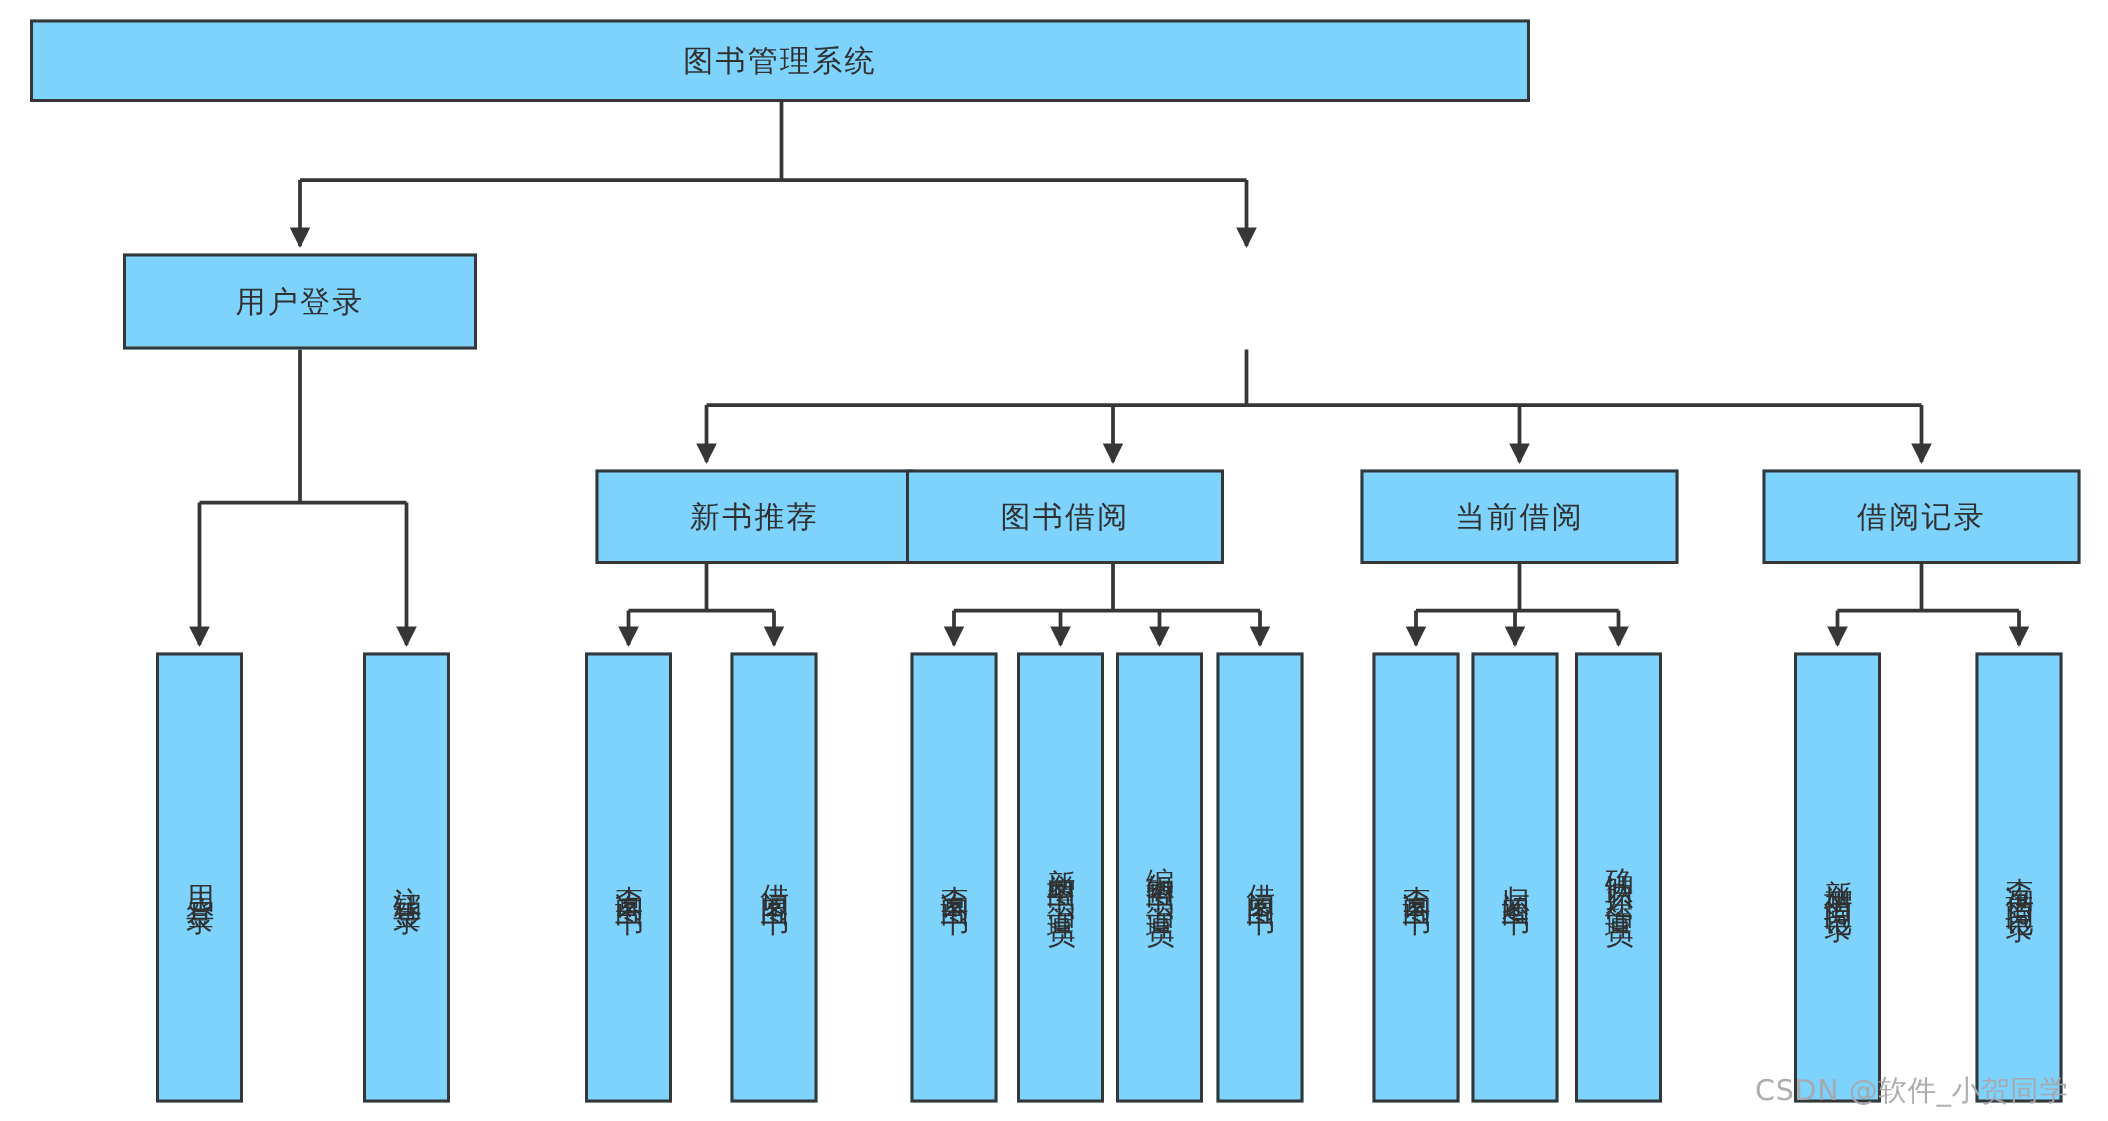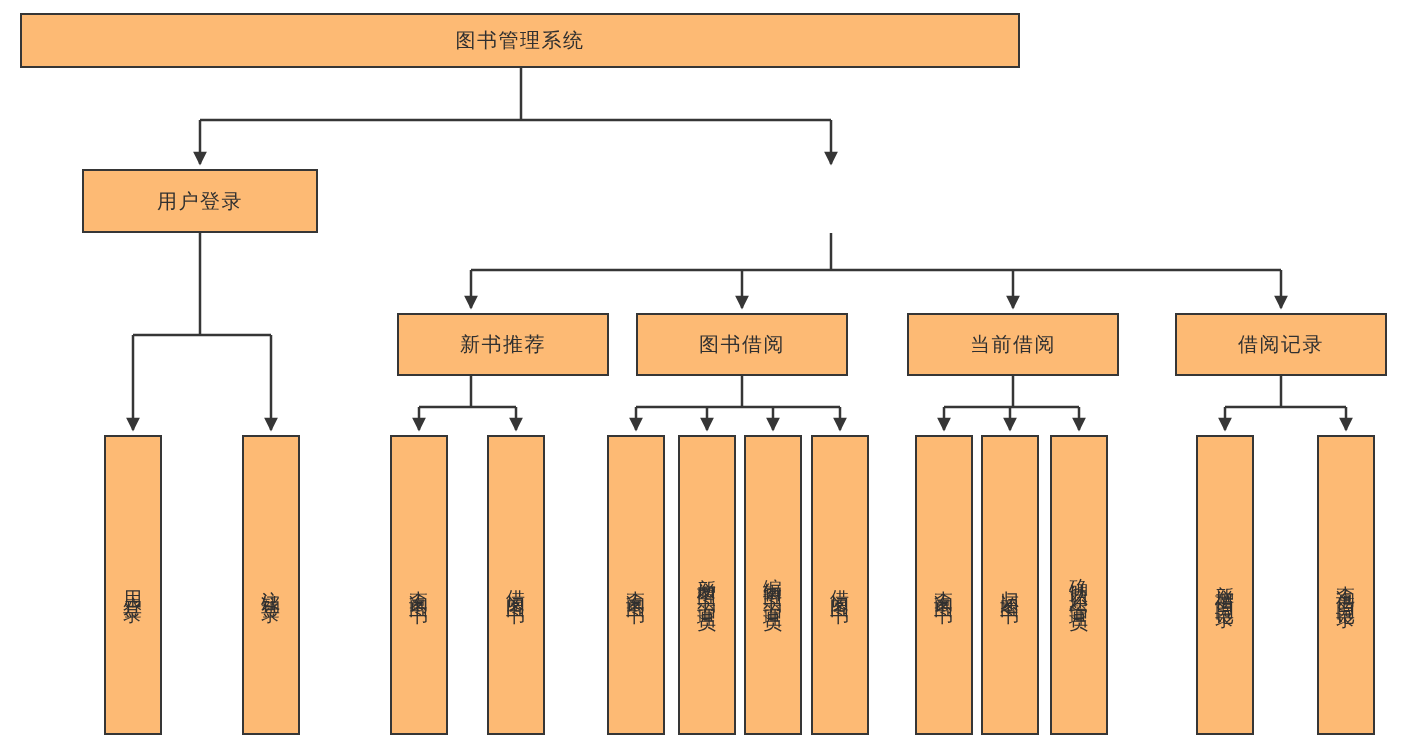--- a/index.html
+++ b/index.html
@@ -8,21 +8,21 @@
     background: #ffffff;
     position: relative;
     overflow: hidden;
     font-family: "DejaVu Sans", sans-serif;
   }
   #stage { position: absolute; left: 0; top: 0; width: 1405px; height: 747px; }
   .node {
     position: absolute;
     box-sizing: border-box;
     border: 2.5px solid #363636;
-    background: #fdba74;
+    background: #7dd3fc;
     display: flex;
     align-items: center;
     justify-content: center;
     color: #303030;
     z-index: 2;
   }
   .node.h { font-size: 20px; letter-spacing: 1.5px; }
   .node.v { font-size: 19px; }
   .node.v .vtxt {
     writing-mode: vertical-rl;
@@ -95,21 +95,21 @@
       <path d="M1225 407 V430" marker-end="url(#arrow)"></path>
       <path d="M1346 407 V430" marker-end="url(#arrow)"></path>
     </g>
   </svg>
 
   <div class="node h" style="left:20px; top:13px; width:1000px; height:55px;">图书管理系统</div>
 
   <div class="node h" style="left:82px; top:169px; width:236px; height:64px;">用户登录</div>
 
   <div class="node h" style="left:365px; top:313px; width:212px; height:63px;margin-left:32px;">新书推荐</div>
-  <div class="node h" style="left:636px; top:313px; width:212px; height:63px;">图书借阅</div>
+  <div class="node h" style="left:604px; top:313px; width:212px; height:63px;">图书借阅</div>
   <div class="node h" style="left:907px; top:313px; width:212px; height:63px;">当前借阅</div>
   <div class="node h" style="left:1175px; top:313px; width:212px; height:63px;">借阅记录</div>
 
   <div class="node v" style="left:104px; top:435px; width:58px; height:300px;">
     <span class="vtxt">用户登录</span>
   </div>
   <div class="node v" style="left:242px; top:435px; width:58px; height:300px;">
     <span class="vtxt">注销登录</span>
   </div>
 
@@ -143,14 +143,15 @@
     <span class="vtxt">确认归还（管理员）</span>
   </div>
 
   <div class="node v" style="left:1196px; top:435px; width:58px; height:300px;">
     <span class="vtxt">新增借阅记录</span>
   </div>
   <div class="node v" style="left:1317px; top:435px; width:58px; height:300px;">
     <span class="vtxt">查询借阅记录</span>
   </div>
 
+  <div id="watermark">CSDN @软件_小贺同学</div>
 
 </div>
 
 </body></html>

